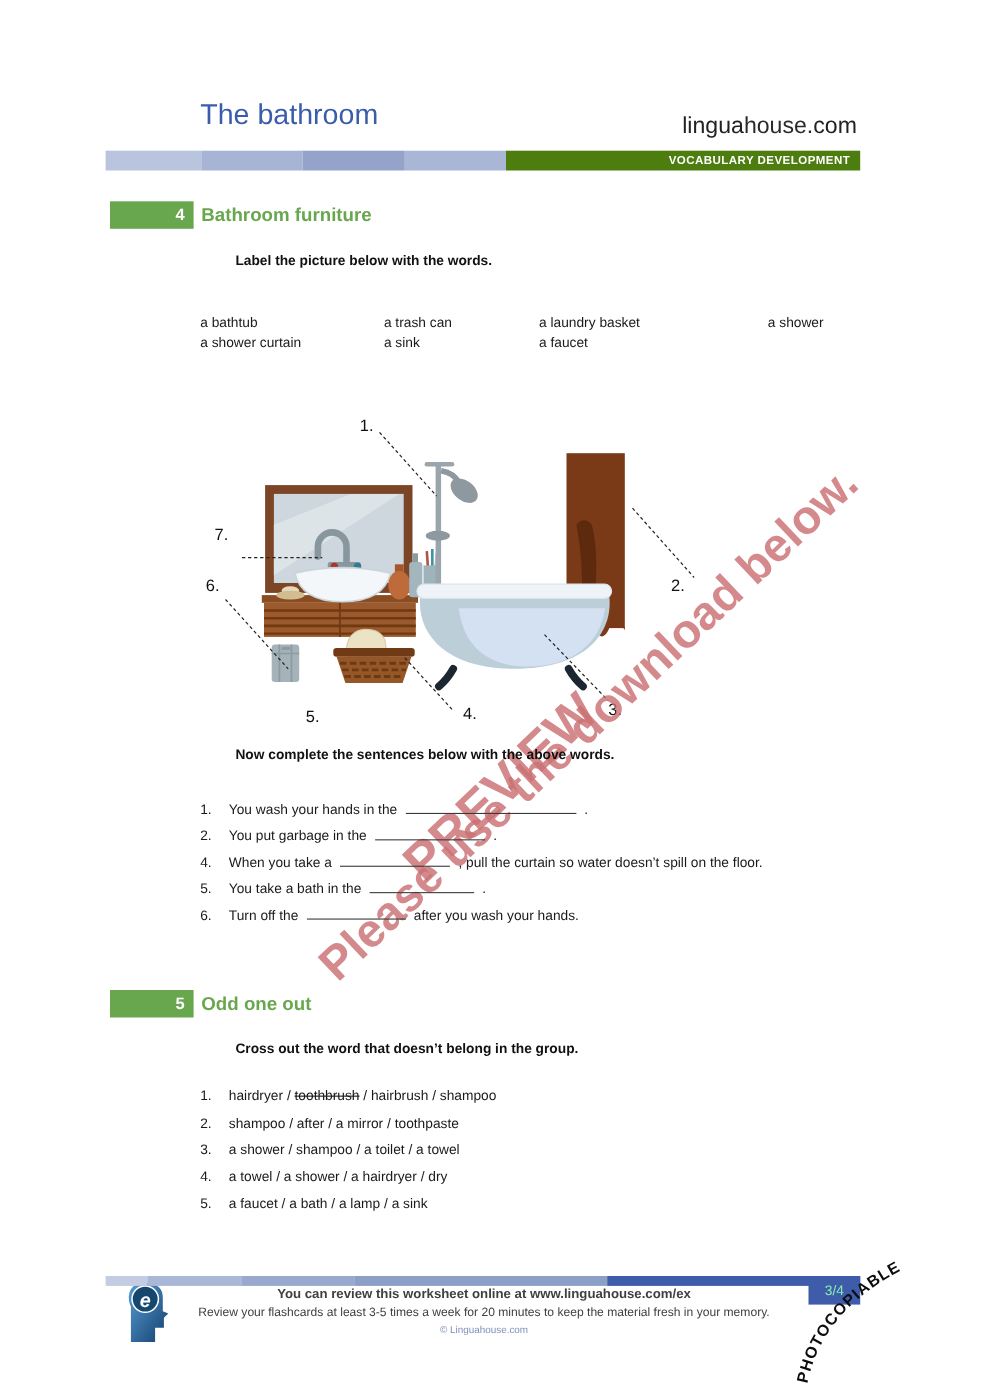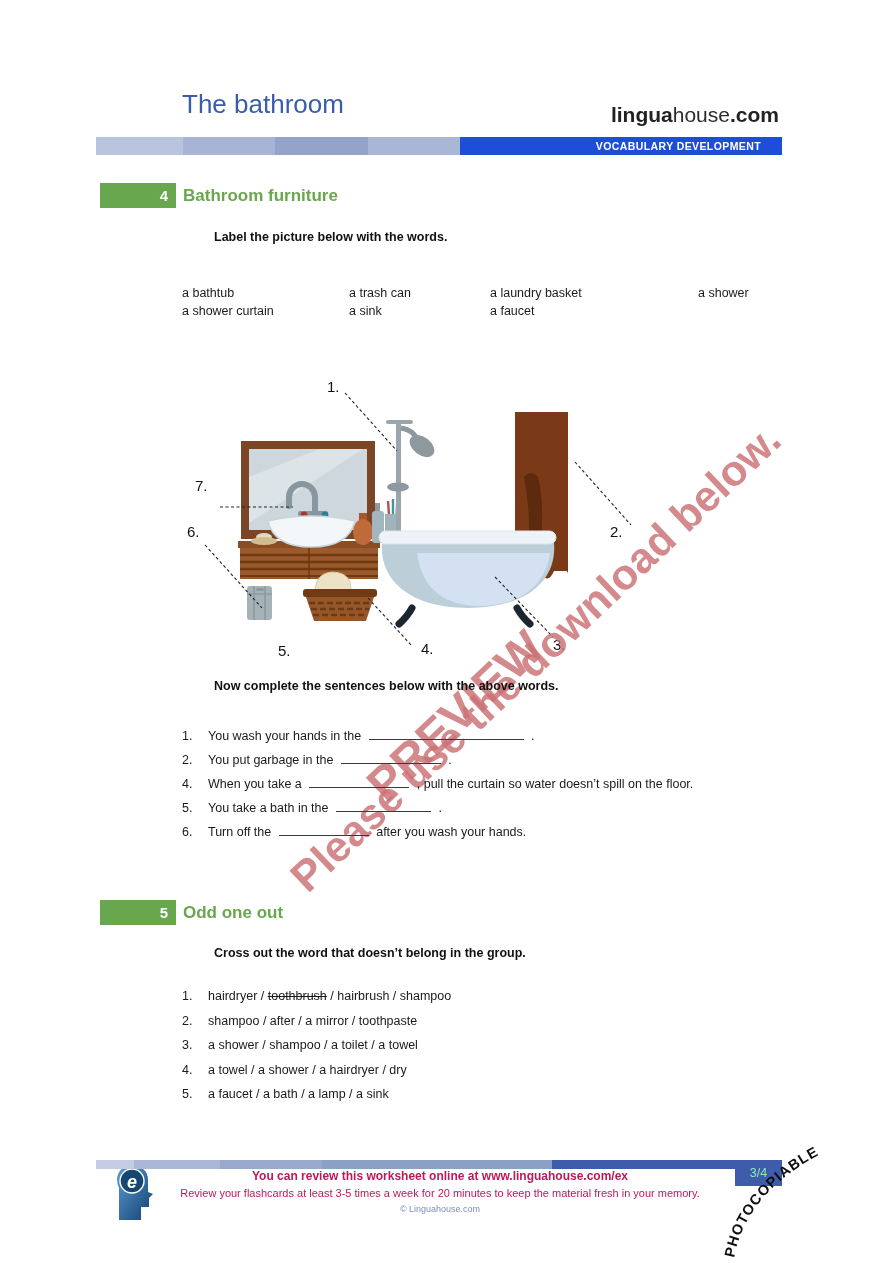--- a/index.html
+++ b/index.html
@@ -4,28 +4,28 @@
 <style>
   html,body{margin:0;padding:0;}
   body{
     width:893px;height:1263px;position:relative;background:#ffffff;
     font-family:"Liberation Sans", sans-serif;color:#1a1a1a;overflow:hidden;
   }
   .abs{position:absolute;}
   
   .page-title{left:182px;top:89px;font-size:26px;color:#3a5dab;}
   .brand{left:0;top:103px;width:779px;text-align:right;font-size:21px;color:#2b2b2b;}
-  .brand b{font-weight:700;color:#222;text-align:right;}
+  .brand b{font-weight:400;color:#222;text-align:right;}
   .topbar{left:96px;top:137px;width:686px;height:18px;display:flex;}
   .topbar .s1{width:87px;background:#b9c4df;}
   .topbar .s2{width:92px;background:#a7b4d6;}
   .topbar .s3{width:93px;background:#93a3ca;}
   .topbar .s4{width:92px;background:#a9b6d6;}
-  .topbar .s5{flex:1;background:#1d4ed8;color:#fff;font-size:10.5px;font-weight:700;
-              letter-spacing:.4px;text-align:right;line-height:18px;padding-right:21px;box-sizing:border-box;}
+  .topbar .s5{flex:1;background:#4d7c0f;color:#fff;font-size:10.5px;font-weight:700;
+              letter-spacing:.4px;text-align:right;line-height:18px;padding-right:9px;box-sizing:border-box;}
   
   .sec-box{width:76px;height:25px;background:#69a74e;color:#fff;font-weight:700;font-size:15px;
            text-align:right;line-height:25px;padding-right:8px;box-sizing:border-box;}
   .sec-title{font-size:17px;font-weight:700;color:#69a74e;}
   .instruction{font-size:12.5px;font-weight:700;color:#111;margin-left:32px;}
   
   .word-grid{left:182px;top:284px;width:600px;display:grid;grid-template-columns:167px 141px 208px auto;
              font-size:12.5px;line-height:18px;z-index:3;}
   
   .scene{left:165px;top:365px;z-index:1;}
@@ -45,21 +45,21 @@
   .struck{text-decoration:line-through;}
   
   .footbar{left:96px;top:1160px;width:686px;height:9px;display:flex;z-index:1;}
   .footbar .f1{width:38px;background:#c3cce2;}
   .footbar .f2{width:86px;background:#aab7d7;}
   .footbar .f3{width:102px;background:#99a9ce;}
   .footbar .f4{width:230px;background:#8b9fc7;}
   .footbar .f5{flex:1;background:#3e5ca9;}
   .page-badge{left:735px;top:1160px;width:47px;height:26px;background:#3e5ca9;color:#86efac;
               font-size:12.5px;text-align:center;line-height:26px;z-index:2;}
-  .foot-center{left:150px;top:0;width:580px;text-align:center;color:#be185d;}
+  .foot-center{left:150px;top:0;width:580px;text-align:center;color:#404040;}
   .foot1{top:1169px;font-size:12px;font-weight:700;}
   .foot2{top:1187px;font-size:11px;}
   .foot3{top:1204px;font-size:9px;color:#7e8fba;}
   .photocopiable{left:722px;top:1132px;z-index:3;}
 </style>
 </head>
 <body>
 
 <div class="abs page-title">The bathroom</div>
 <div class="abs brand"><b>lingua</b><span>house</span><b>.com</b></div>

